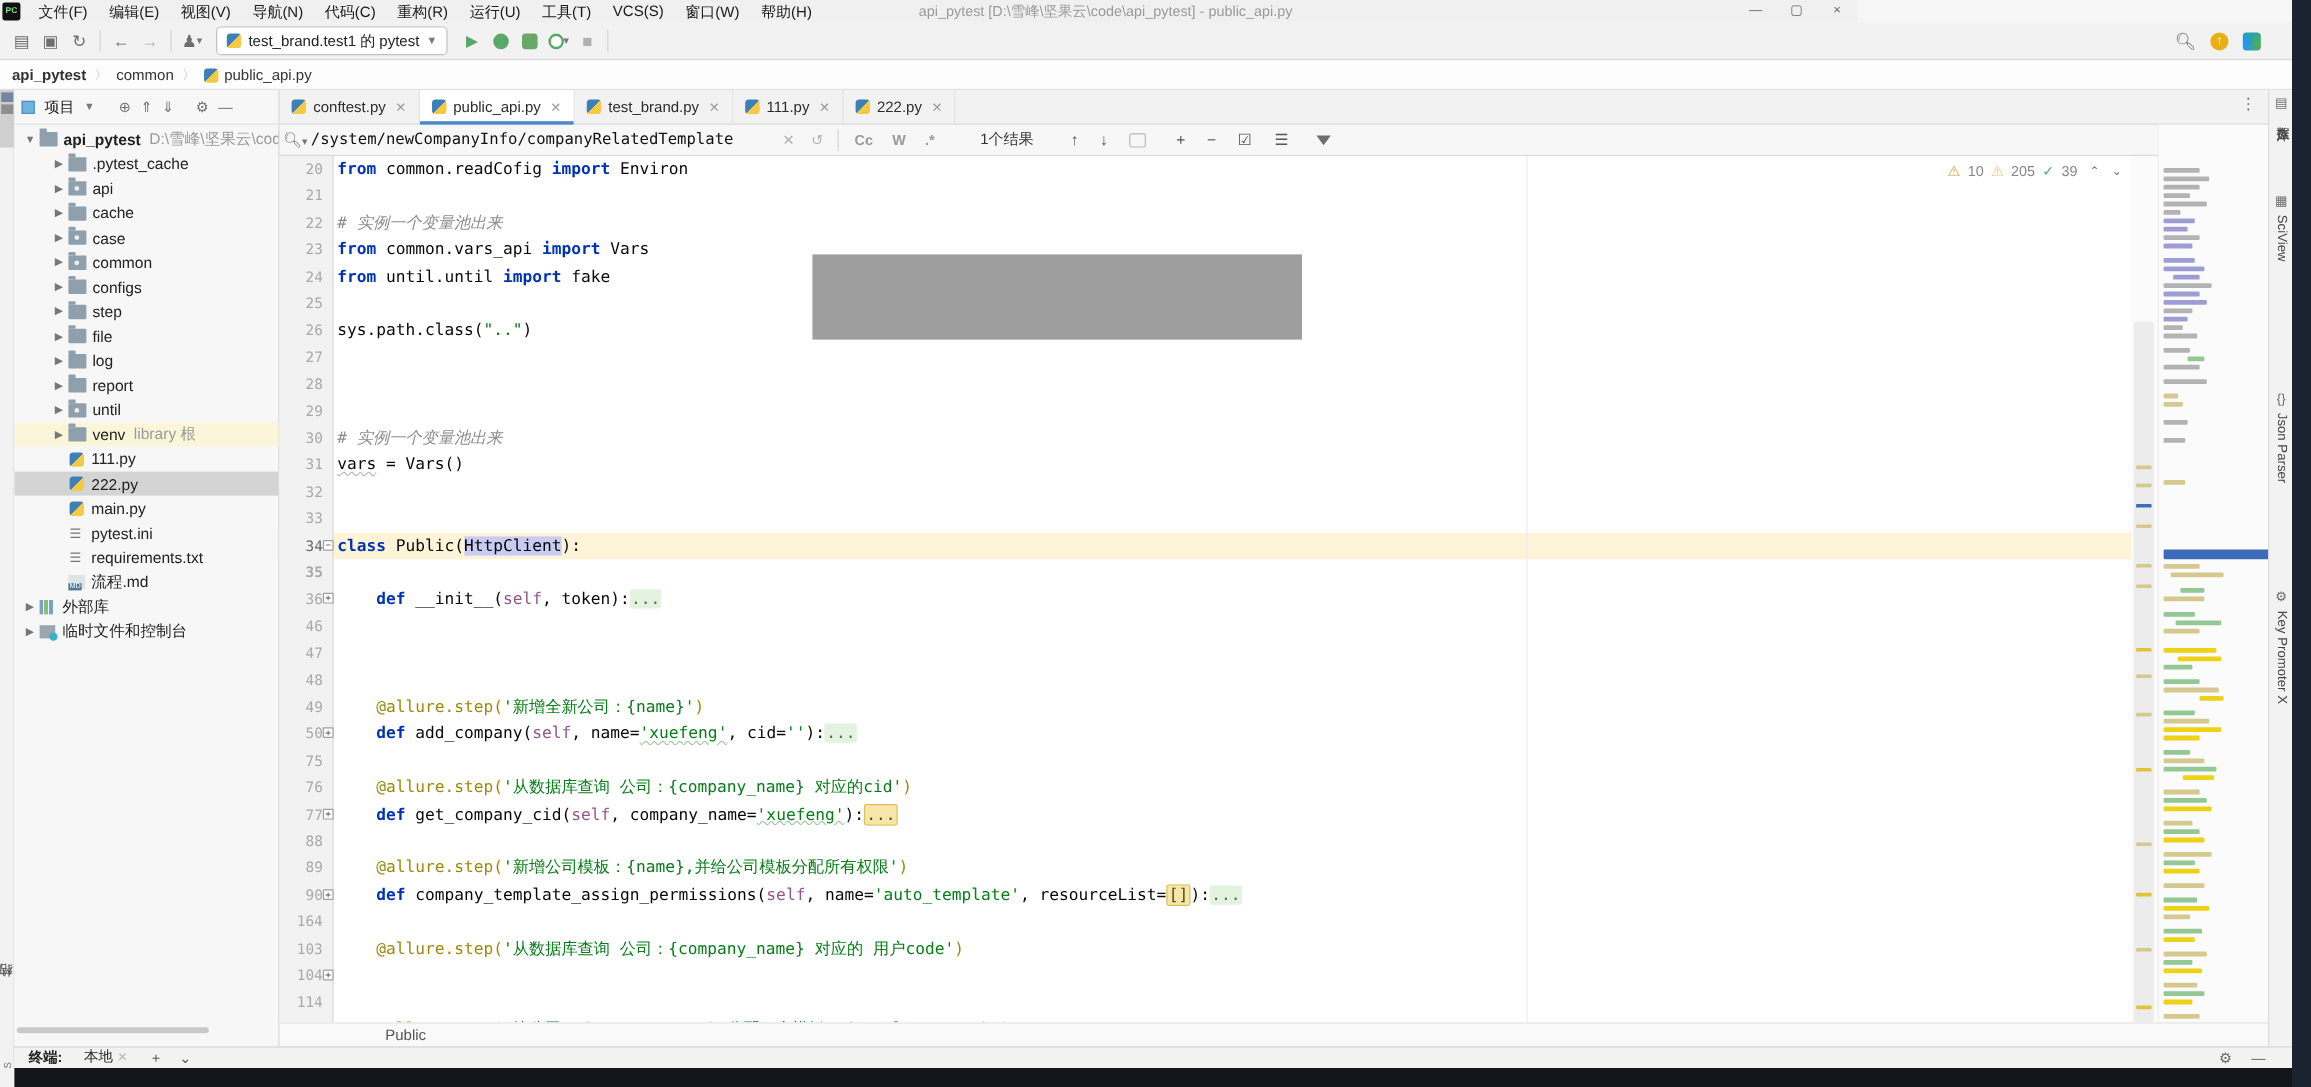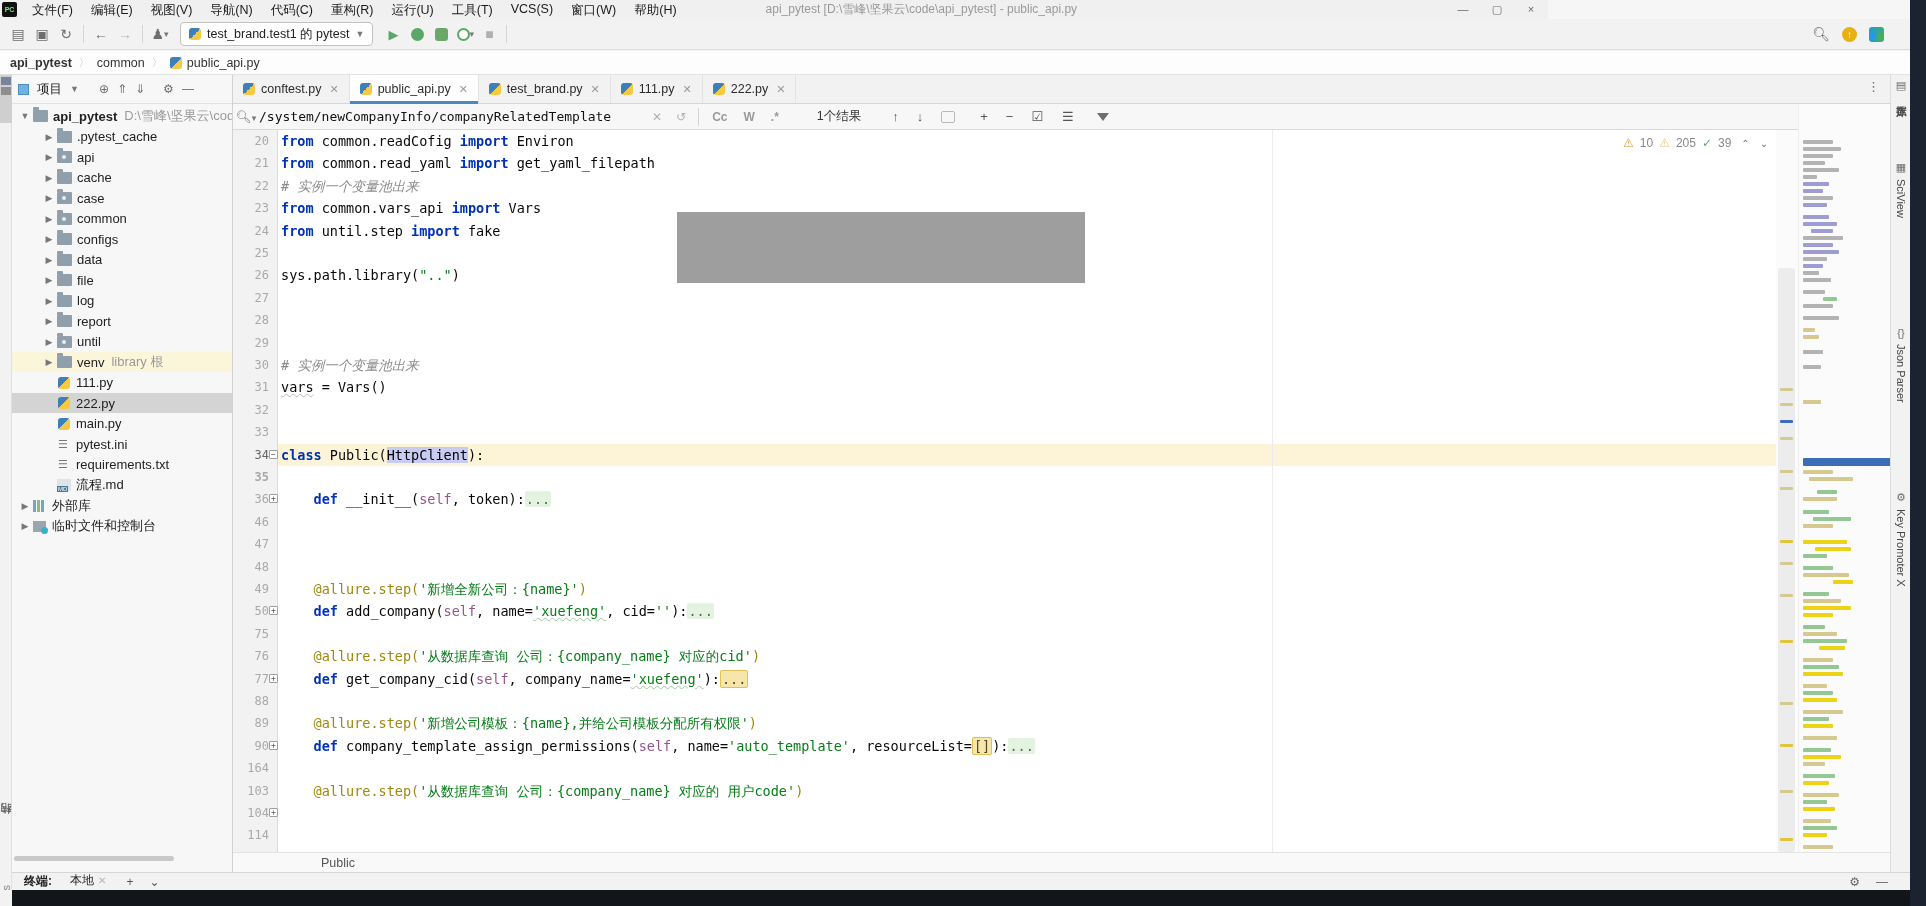--- a/index.html
+++ b/index.html
@@ -278,21 +278,21 @@
           <span>common</span>
         </div>
         <div class="trow" style="top: 125px; padding-left: 32px;">
           <span class="chev">▶</span>
           <span class="tico fold-folder"></span>
           <span>configs</span>
         </div>
         <div class="trow" style="top: 145.5px; padding-left: 32px;">
           <span class="chev">▶</span>
           <span class="tico fold-folder"></span>
-          <span>data</span>
+          <span>step</span>
         </div>
         <div class="trow" style="top: 166px; padding-left: 32px;">
           <span class="chev">▶</span>
           <span class="tico fold-folder"></span>
           <span>file</span>
         </div>
         <div class="trow" style="top: 186.5px; padding-left: 32px;">
           <span class="chev">▶</span>
           <span class="tico fold-folder"></span>
           <span>log</span>
@@ -405,26 +405,26 @@
     <span class="snav" style="margin-left:10px;">☰</span>
     <span class="funnel"></span>
   </div>
 
   <div id="editor" class="abs">
     <div id="curline" class="abs" style="top: 313.6px;"></div>
     <div id="gutter-bg" class="abs"></div>
     <div id="margin-guide" class="abs"></div>
     <div id="lines">
         <div class="cline" style="top: 0px;"><span class="lnum">20</span><span class="ctext"><span class="tk-k">from</span><span class="tk-t"> common.readCofig </span><span class="tk-k">import</span><span class="tk-t"> Environ</span></span></div>
-        <div class="cline" style="top: 22.4px;"><span class="lnum">21</span><span class="ctext"><span class="tk-k">from</span><span class="tk-t"> common.read_yaml </span><span class="tk-k">import</span><span class="tk-t"> get_yaml_filepath</span></span></div>
+        <div class="cline" style="top: 22.4px;"><span class="lnum">21</span></div>
         <div class="cline" style="top: 44.8px;"><span class="lnum">22</span><span class="ctext"><span class="tk-c"># 实例一个变量池出来</span></span></div>
         <div class="cline" style="top: 67.2px;"><span class="lnum">23</span><span class="ctext"><span class="tk-k">from</span><span class="tk-t"> common.vars_api </span><span class="tk-k">import</span><span class="tk-t"> Vars</span></span></div>
-        <div class="cline" style="top: 89.6px;"><span class="lnum">24</span><span class="ctext"><span class="tk-k">from</span><span class="tk-t"> until.step </span><span class="tk-k">import</span><span class="tk-t"> fake</span></span></div>
+        <div class="cline" style="top: 89.6px;"><span class="lnum">24</span><span class="ctext"><span class="tk-k">from</span><span class="tk-t"> until.until </span><span class="tk-k">import</span><span class="tk-t"> fake</span></span></div>
         <div class="cline" style="top: 112px;"><span class="lnum">25</span><span class="ctext"></span></div>
-        <div class="cline" style="top: 134.4px;"><span class="lnum">26</span><span class="ctext"><span class="tk-t">sys.path.library(</span><span class="tk-s">".."</span><span class="tk-t">)</span></span></div>
+        <div class="cline" style="top: 134.4px;"><span class="lnum">26</span><span class="ctext"><span class="tk-t">sys.path.class(</span><span class="tk-s">".."</span><span class="tk-t">)</span></span></div>
         <div class="cline" style="top: 156.8px;"><span class="lnum">27</span><span class="ctext"></span></div>
         <div class="cline" style="top: 179.2px;"><span class="lnum">28</span></div>
         <div class="cline" style="top: 201.6px;"><span class="lnum">29</span><span class="ctext"></span></div>
         <div class="cline" style="top: 224px;"><span class="lnum">30</span><span class="ctext"><span class="tk-c"># 实例一个变量池出来</span></span></div>
         <div class="cline" style="top: 246.4px;"><span class="lnum">31</span><span class="ctext"><span class="tk-w">vars</span><span class="tk-t"> = Vars()</span></span></div>
         <div class="cline" style="top: 268.8px;"><span class="lnum">32</span><span class="ctext"></span></div>
         <div class="cline" style="top: 291.2px;"><span class="lnum">33</span><span class="ctext"></span></div>
         <div class="cline" style="top: 313.6px;"><span class="lnum cur">34</span><span class="gfold">−</span><span class="ctext"><span class="tk-k">class</span><span class="tk-t"> Public(</span><span class="tk-h">HttpClient</span><span class="tk-t">):</span></span></div>
         <div class="cline" style="top: 336px; font-weight: bold;"><span class="lnum">35</span><span class="ctext"></span></div>
         <div class="cline" style="top: 358.4px;"><span class="lnum">36</span><span class="gfold">+</span><span class="ctext"><span class="tk-t">    </span><span class="tk-k">def</span><span class="tk-t"> __init__(</span><span class="tk-p">self</span><span class="tk-t">, token):</span><span class="tk-f">...</span></span></div>

